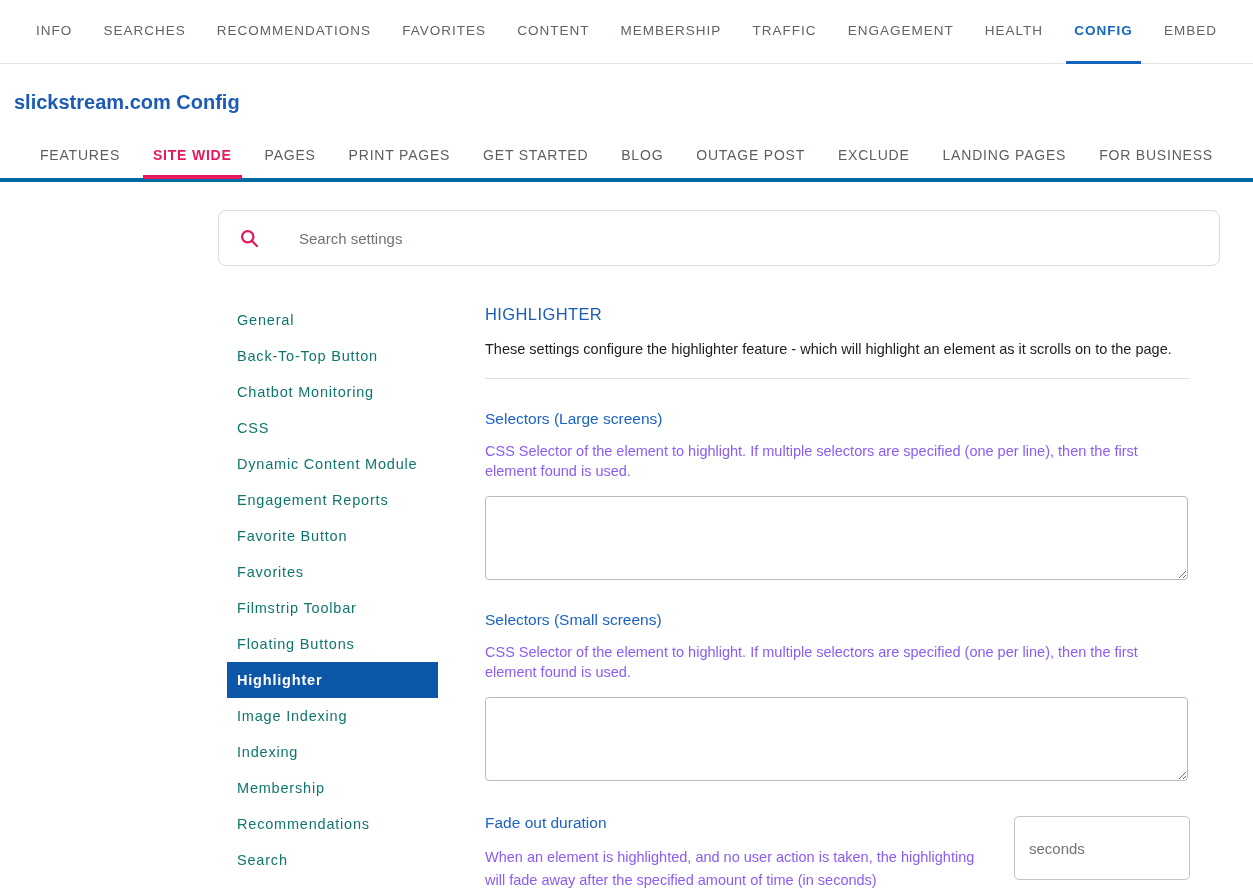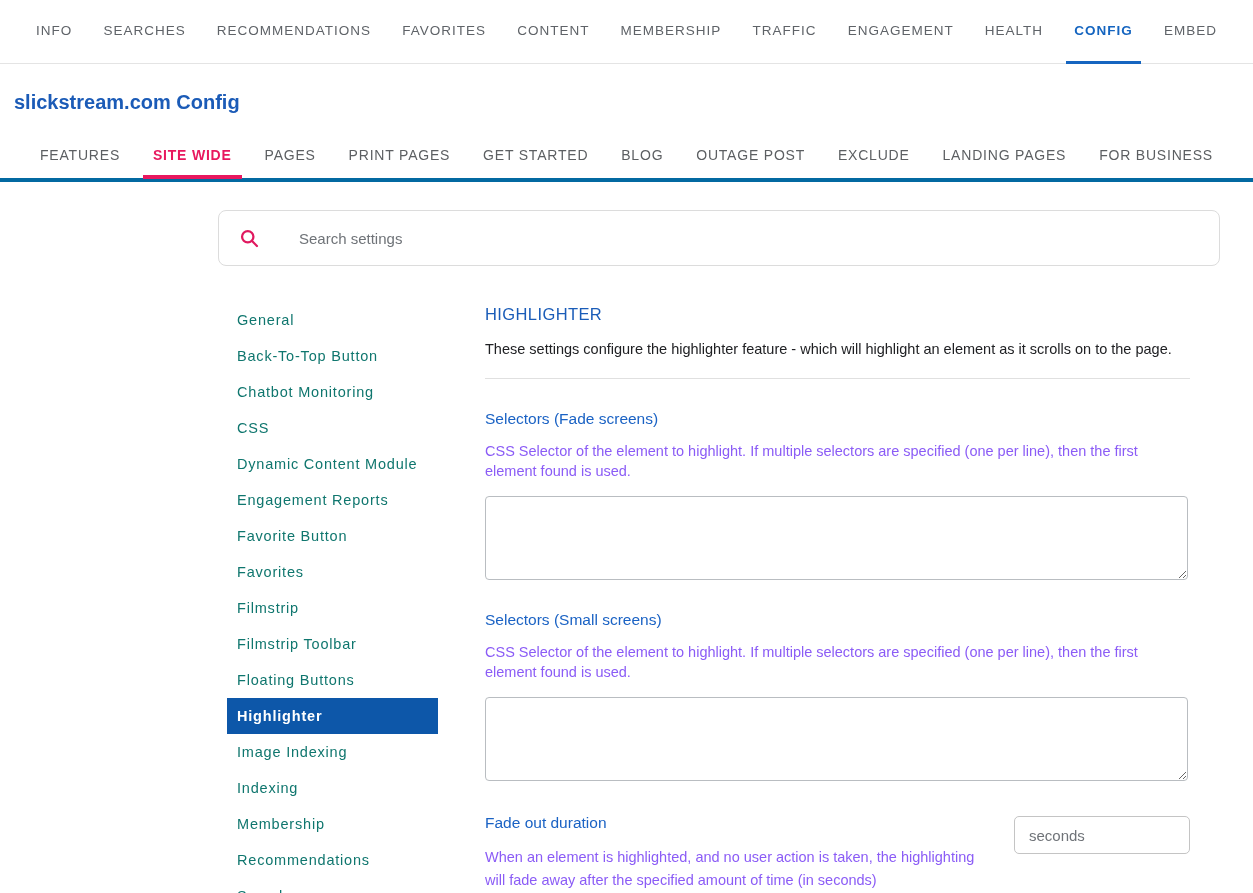--- a/index.html
+++ b/index.html
@@ -172,21 +172,21 @@
     display: flex;
     justify-content: space-between;
     align-items: flex-start;
     margin-top: 33px;
   }
   .fade-left { width: 490px; }
   .fade-left .field-label { margin-top: 0; }
   .fade-left .field-desc { margin-top: 14px; line-height: 23px; }
   .fade-input {
     width: 176px;
-    height: 38px;
+    height: 64px;
     border: 1px solid #c4c4c4;
     border-radius: 5px;
     font-family: "Liberation Sans", sans-serif;
     font-size: 15px;
     padding: 0 14px;
     color: #202124;
     outline: none;
     margin-top: 2px;
   }
   .fade-input::placeholder { color: #6f7378; opacity: 1; }
@@ -235,38 +235,37 @@
 
   <div class="sidebar">
     <div class="side-item">General</div>
     <div class="side-item">Back-To-Top Button</div>
     <div class="side-item">Chatbot Monitoring</div>
     <div class="side-item">CSS</div>
     <div class="side-item">Dynamic Content Module</div>
     <div class="side-item">Engagement Reports</div>
     <div class="side-item">Favorite Button</div>
     <div class="side-item">Favorites</div>
-    <div class="side-item">Filmstrip</div>
     <div class="side-item">Filmstrip Toolbar</div>
     <div class="side-item">Floating Buttons</div>
     <div class="side-item selected">Highlighter</div>
     <div class="side-item">Image Indexing</div>
     <div class="side-item">Indexing</div>
     <div class="side-item">Membership</div>
     <div class="side-item">Recommendations</div>
     <div class="side-item">Search</div>
   </div>
 
   <div class="main">
     <h2 class="section-title">HIGHLIGHTER</h2>
     <p class="section-desc">These settings configure the highlighter feature - which will highlight an element as it scrolls on to the page.</p>
     <hr class="section-divider">
 
     <div>
-      <div class="field-label">Selectors (Fade screens)</div>
+      <div class="field-label">Selectors (Large screens)</div>
       <p class="field-desc">CSS Selector of the element to highlight. If multiple selectors are specified (one per line), then the first element found is used.</p>
       <textarea class="field-textarea" value="" style=""></textarea>
     </div>
 
     <div>
       <div class="field-label">Selectors (Small screens)</div>
       <p class="field-desc">CSS Selector of the element to highlight. If multiple selectors are specified (one per line), then the first element found is used.</p>
       <textarea class="field-textarea" value="" style=""></textarea>
     </div>
 

